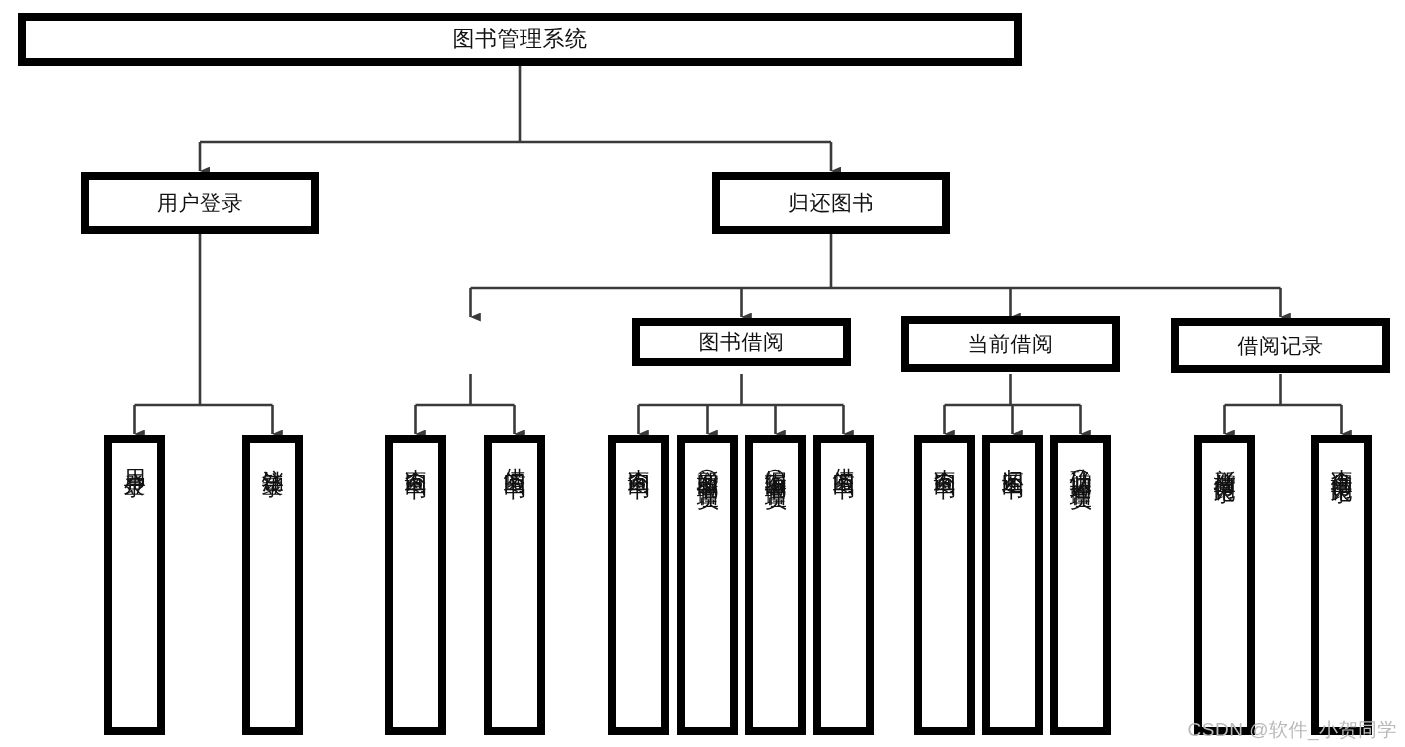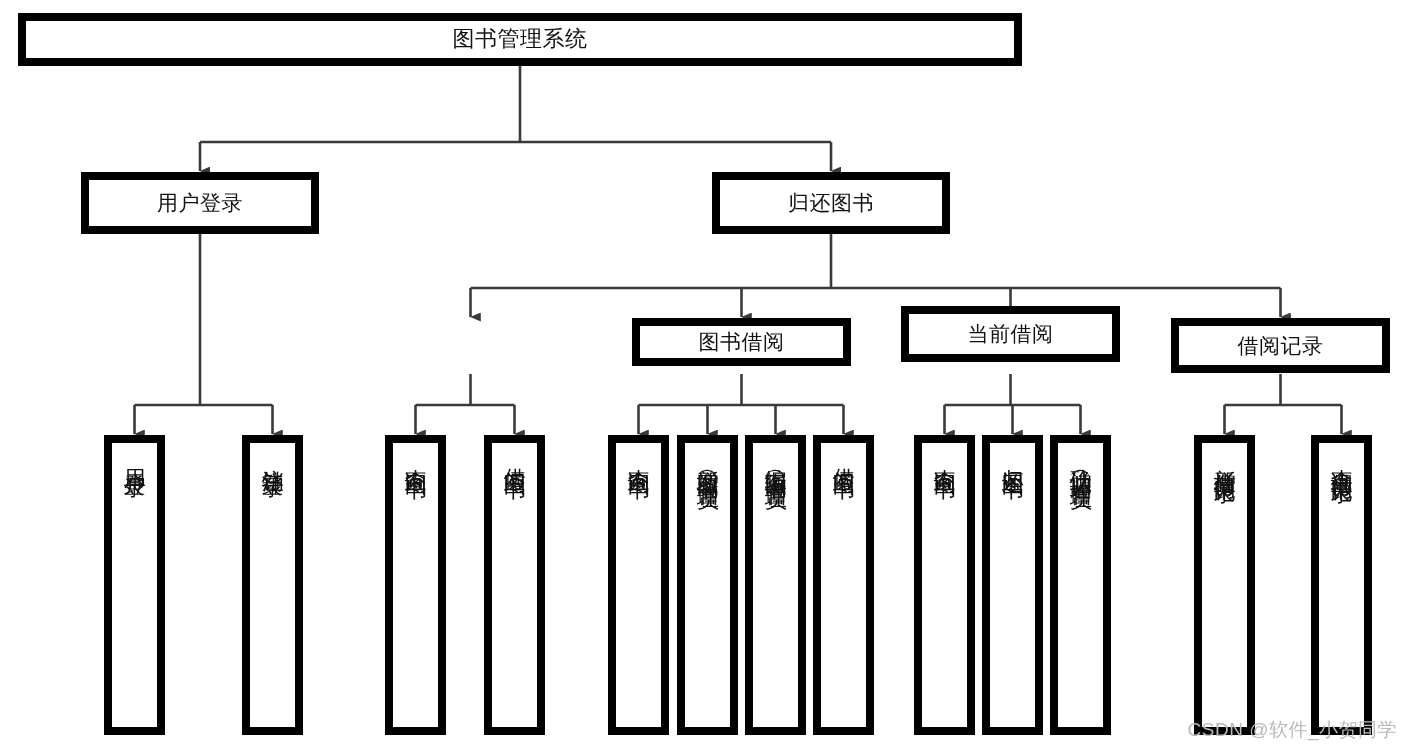--- a/index.html
+++ b/index.html
@@ -128,21 +128,21 @@
   <div class="node horiz" style="left: 81px; top: 172px; width: 238px; height: 62px;">
     <span class="label">用户登录</span>
   </div>
   <div class="node horiz" style="left: 712px; top: 172px; width: 238px; height: 62px;">
     <span class="label">归还图书</span>
   </div>
 
   <div class="node horiz" style="left: 632px; top: 318px; width: 219px; height: 48px;">
     <span class="label">图书借阅</span>
   </div>
-  <div class="node horiz" style="left: 901px; top: 306px; width: 219px; height: 56px;">
+  <div class="node horiz" style="left: 901px; top: 316px; width: 219px; height: 56px;">
     <span class="label">当前借阅</span>
   </div>
   <div class="node horiz" style="left: 1171px; top: 318px; width: 219px; height: 55px;">
     <span class="label">借阅记录</span>
   </div>
 
   <div class="node vert" style="left: 104px; top: 435px; width: 61px; height: 300px;">
     <span class="label">用户登录</span>
   </div>
   <div class="node vert" style="left: 242px; top: 435px; width: 61px; height: 300px;">

